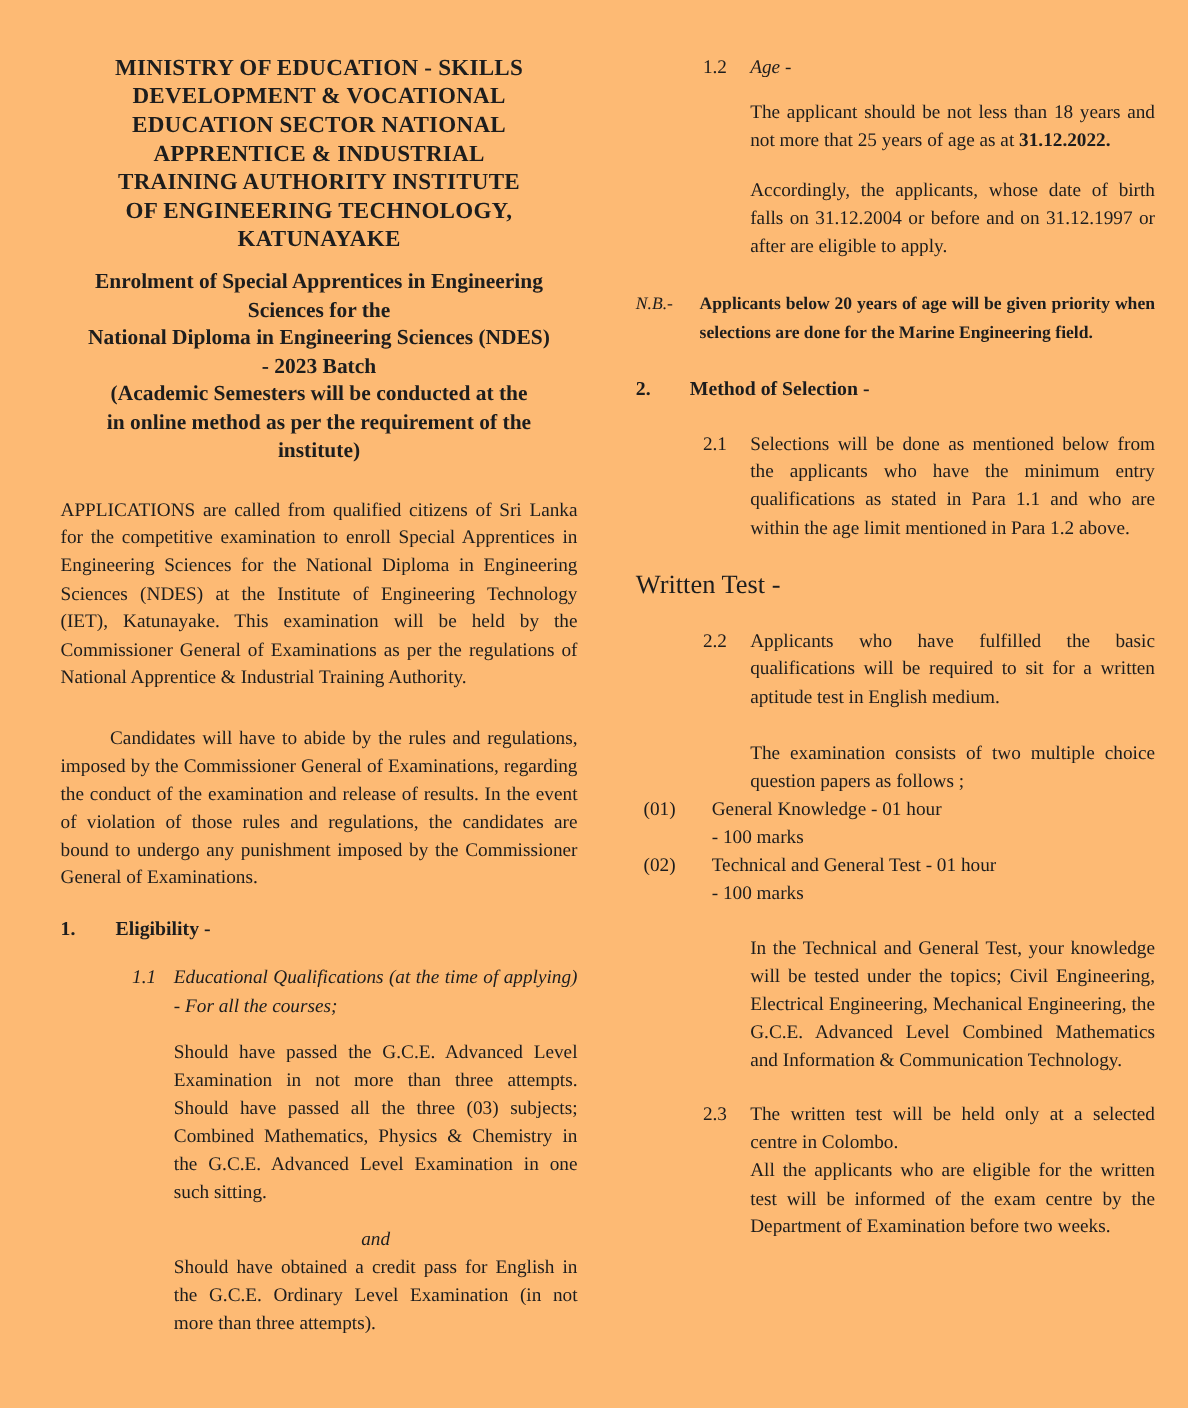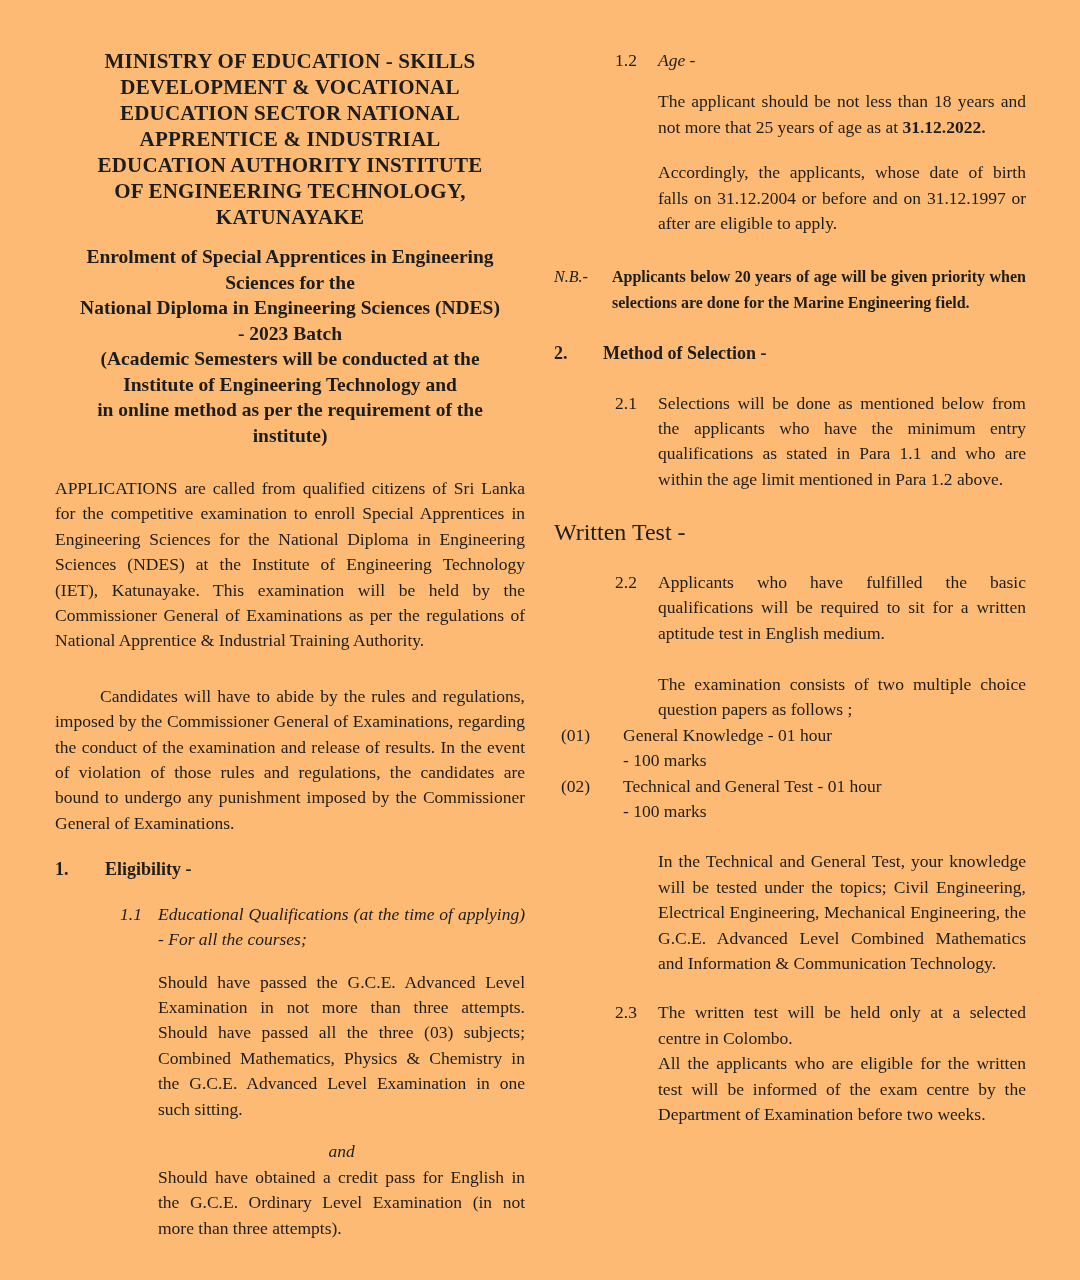--- a/index.html
+++ b/index.html
@@ -7,21 +7,21 @@
     position: relative;
     width: 1080px;
     height: 1280px;
     background: #fdba74;
     color: #1d1d1d;
     font-family: "Liberation Serif", serif;
     overflow: hidden;
   }
   .col { position: absolute; top: 48px; }
   .col-left  { left: 55px;  width: 470px; }
-  .col-right { left: 554px; width: 472px; }
+  .col-right { left: 578px; width: 472px; }
 
   .title {
     font-weight: bold;
     text-align: center;
     font-size: 21px;
     line-height: 26px;
     letter-spacing: 0.2px;
   }
   .subtitle {
     font-weight: bold;
@@ -92,32 +92,31 @@
 
 <div class="page">
 
   <div class="col col-left">
 
     <div class="title">
       <div>MINISTRY OF EDUCATION - SKILLS</div>
       <div>DEVELOPMENT &amp; VOCATIONAL</div>
       <div>EDUCATION SECTOR NATIONAL</div>
       <div>APPRENTICE &amp; INDUSTRIAL</div>
-      <div>EDUCATION AUTHORITY INSTITUTE</div>
+      <div>TRAINING AUTHORITY INSTITUTE</div>
       <div>OF ENGINEERING TECHNOLOGY,</div>
       <div>KATUNAYAKE</div>
     </div>
 
     <div class="subtitle">
       <div>Enrolment of Special Apprentices in Engineering</div>
       <div>Sciences for the</div>
       <div>National Diploma in Engineering Sciences (NDES)</div>
       <div>- 2023 Batch</div>
       <div>(Academic Semesters will be conducted at the</div>
-      <div>Institute of Engineering Technology and</div>
       <div>in online method as per the requirement of the</div>
       <div>institute)</div>
     </div>
 
     <p class="body-text para1">APPLICATIONS are called from qualified citizens of Sri Lanka for the competitive examination to enroll Special Apprentices in Engineering Sciences for the National Diploma in Engineering Sciences (NDES) at the Institute of Engineering Technology (IET), Katunayake. This examination will be held by the Commissioner General of Examinations as per the regulations of National Apprentice &amp; Industrial Training Authority.</p>
 
     <p class="body-text para2">Candidates will have to abide by the rules and regulations, imposed by the Commissioner General of Examinations, regarding the conduct of the examination and release of results. In the event of violation of those rules and regulations, the candidates are bound to undergo any punishment imposed by the Commissioner General of Examinations.</p>
 
     <div class="heading h-left">
       <span class="h-num">1.</span>

